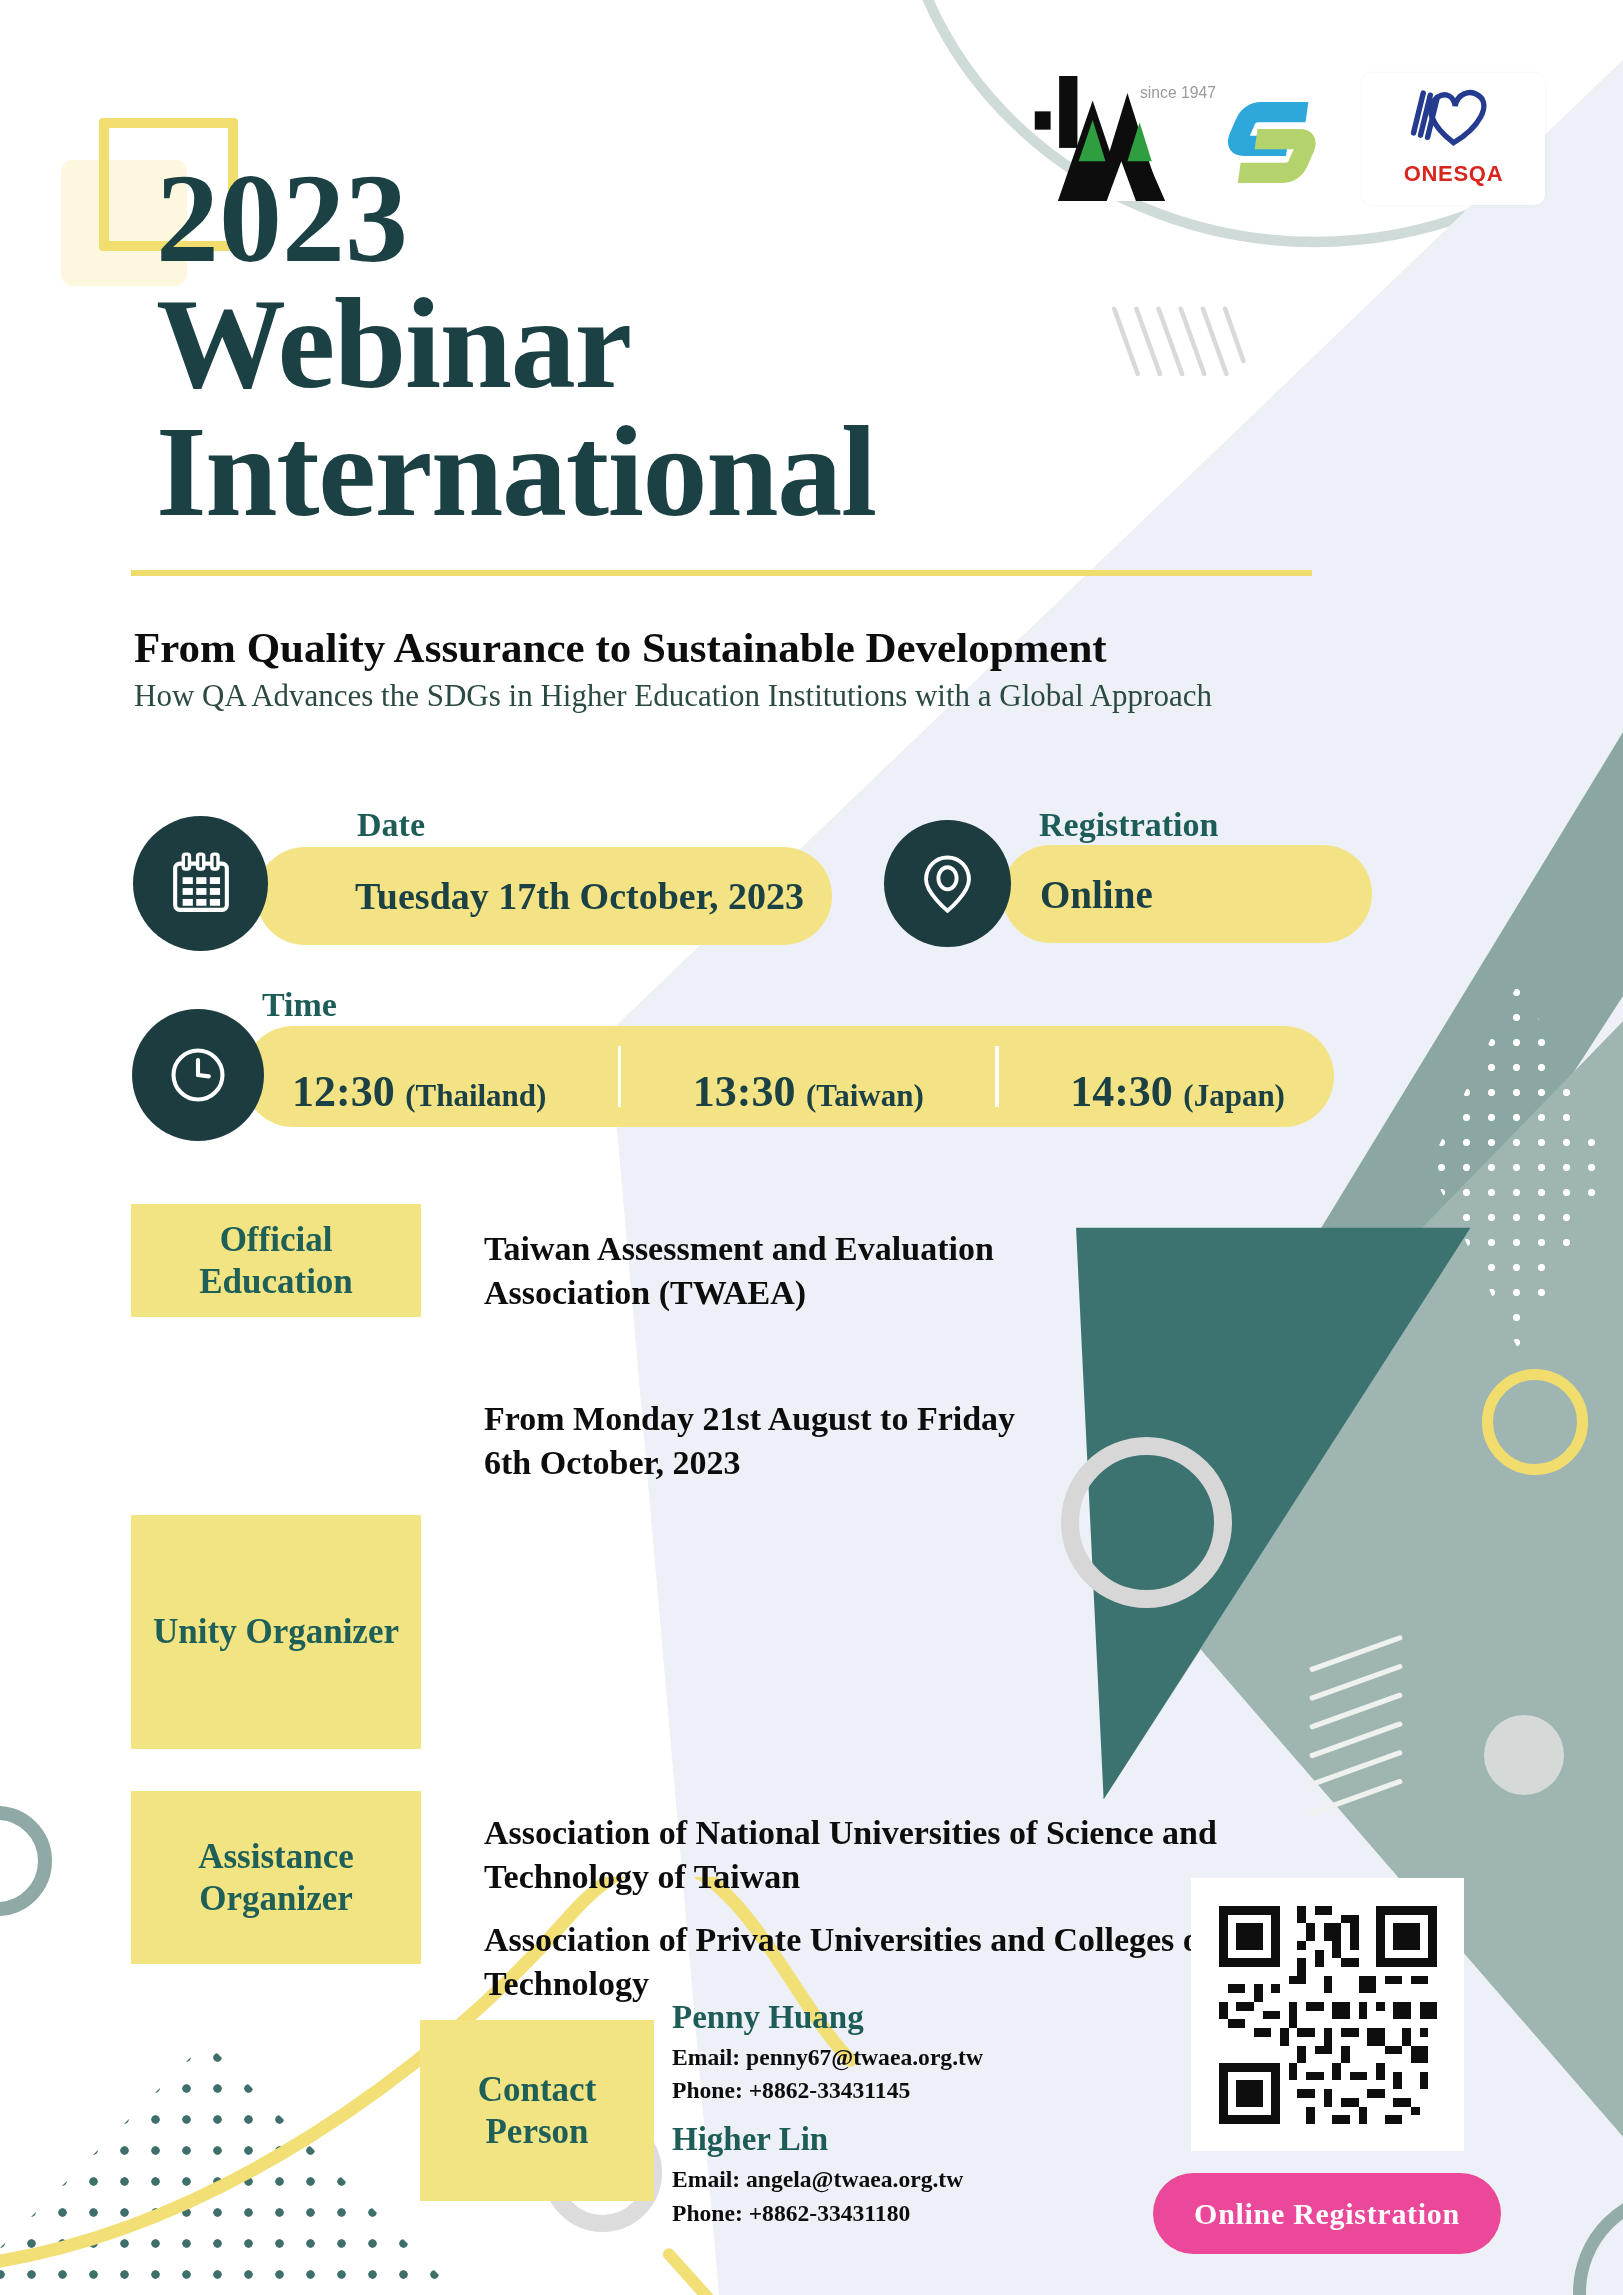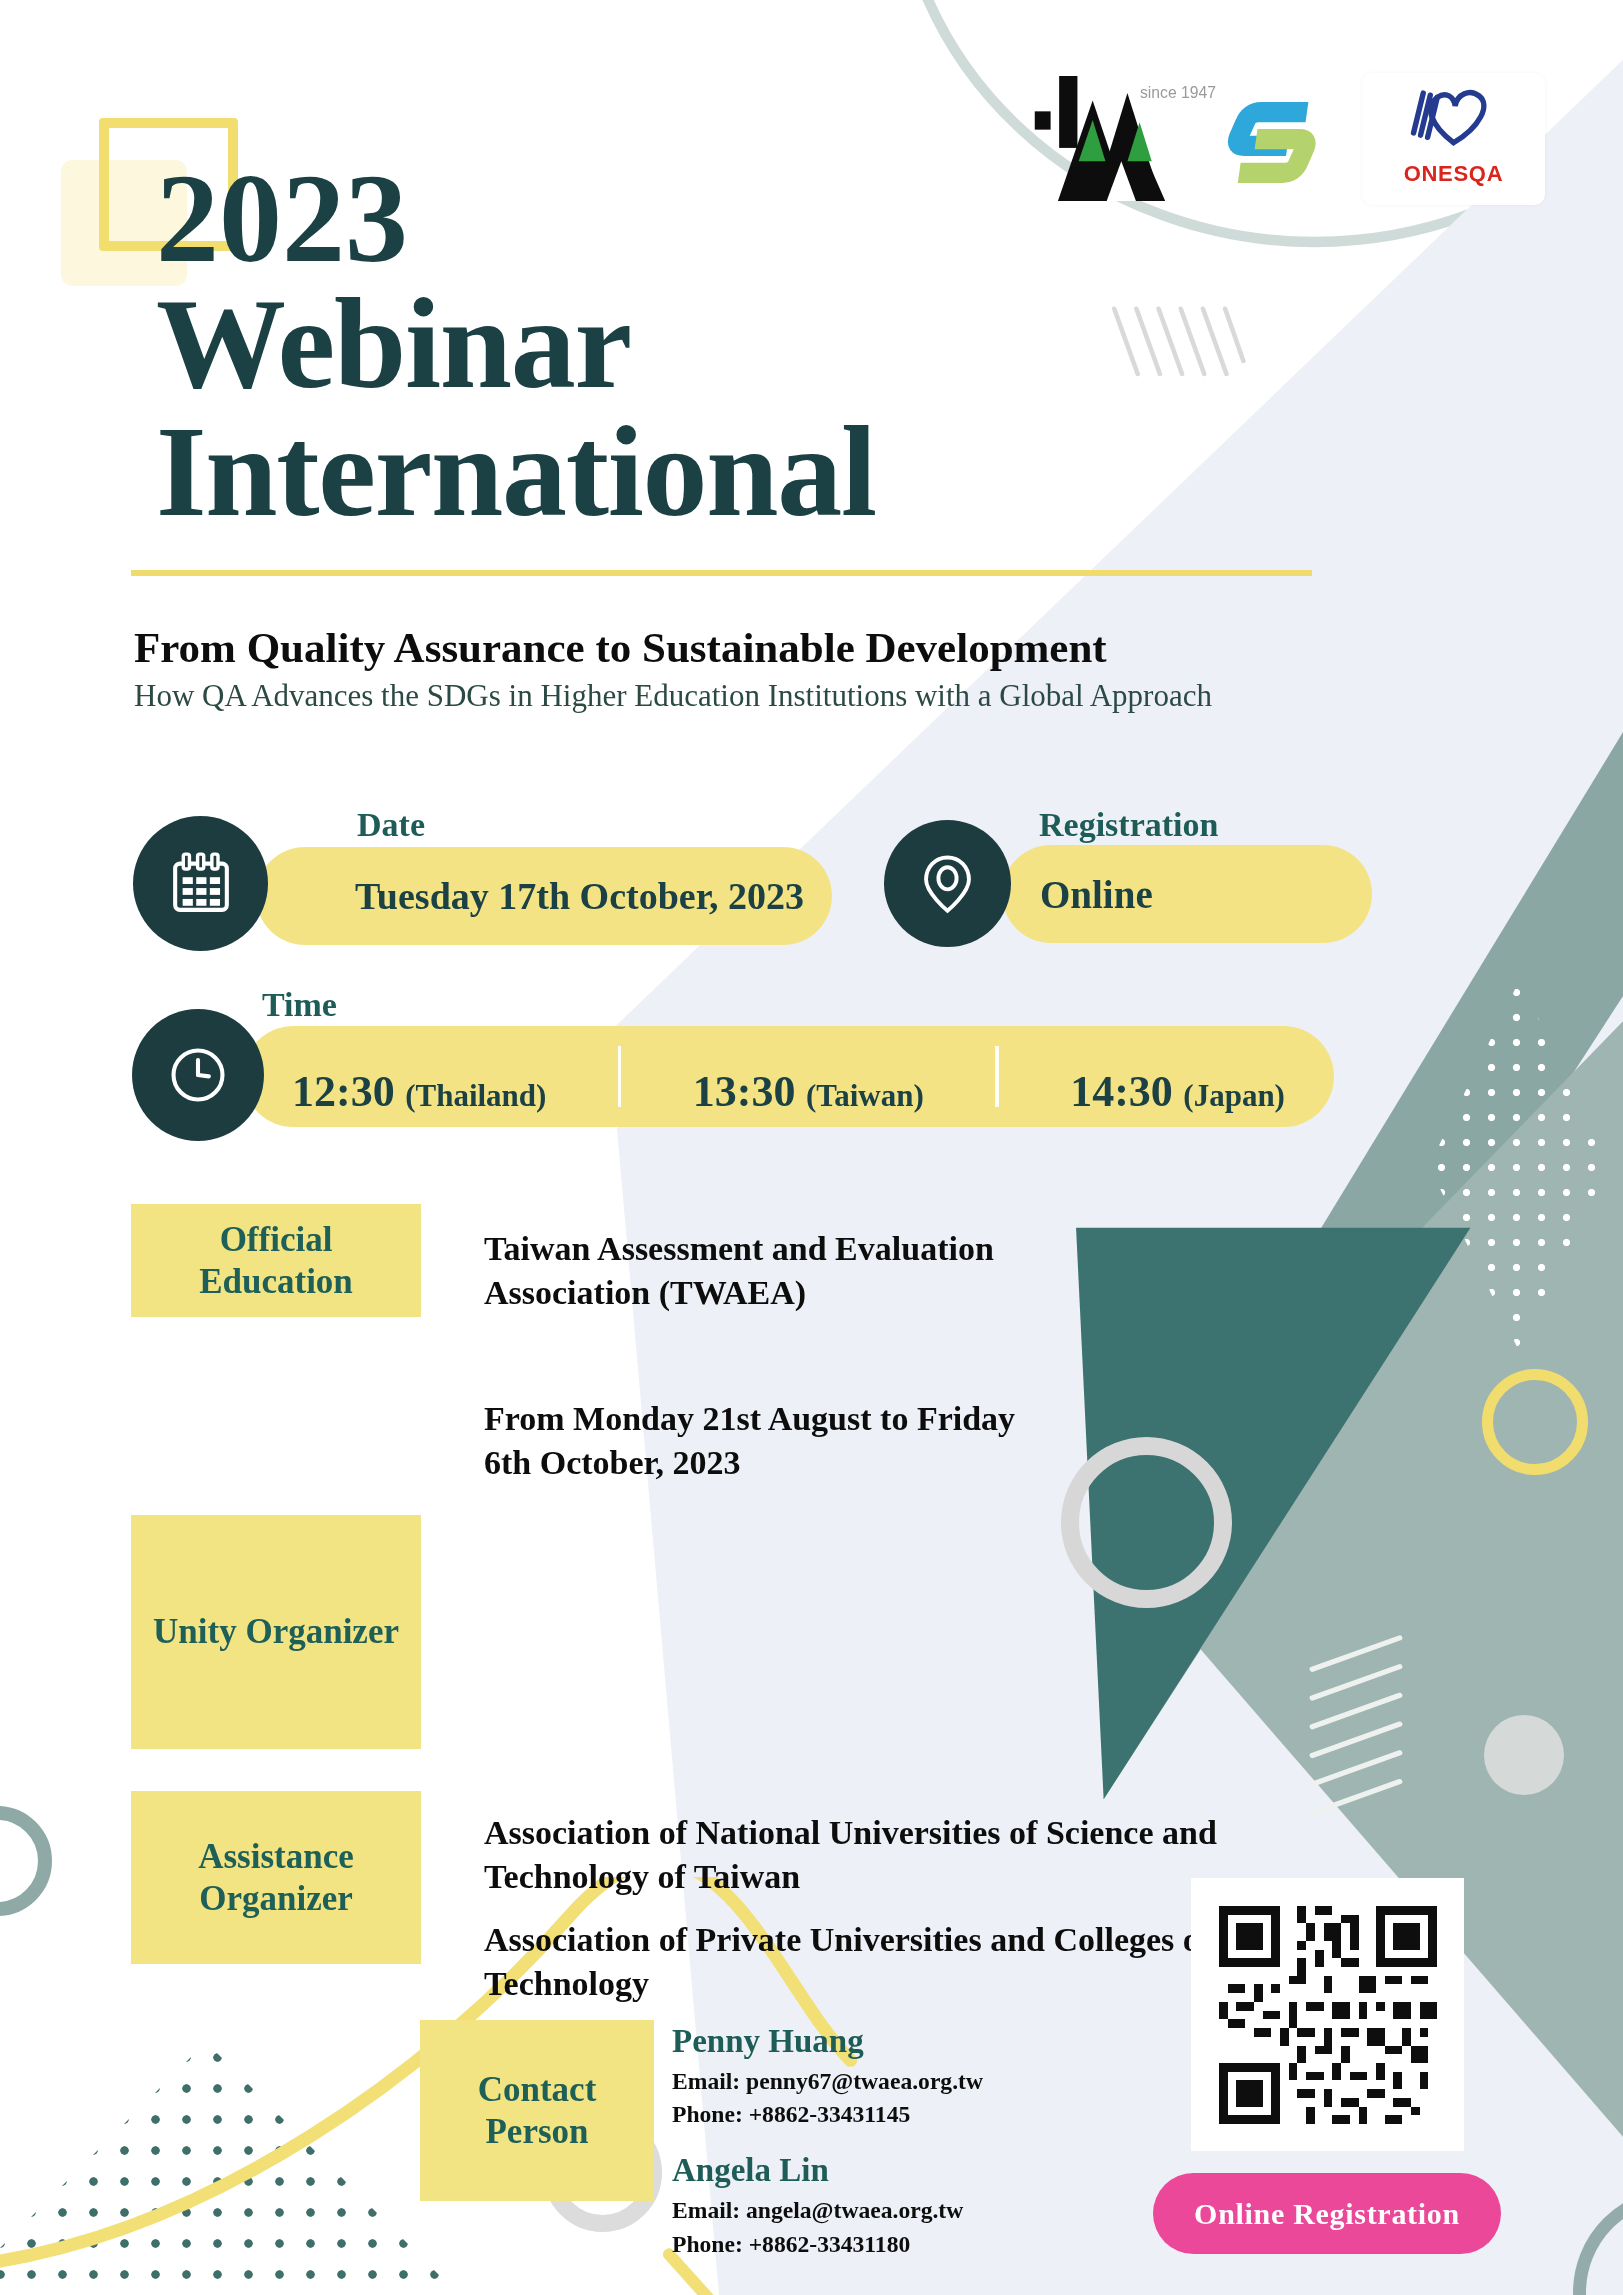--- a/index.html
+++ b/index.html
@@ -83,21 +83,21 @@
   #sec2-body{left:484px;top:1397px;width:543px;}
   #sec3-box{left:131px;top:1515px;width:290px;height:234px;}
   #sec3-body{left:484px;top:1533px;width:850px;}
   #sec4-box{left:131px;top:1791px;width:290px;height:173px;}
   #sec4-body{left:484px;top:1811px;width:850px;}
   
   #contact-box{left:420px;top:2020px;width:234px;height:181px;}
   #contact-people{position:absolute;left:672px;top:1999px;z-index:10;}
   .person-name{font-size:33px;font-weight:bold;color:#1d5c57;margin-bottom:7.9px;}
   .person-line{font-size:23.6px;font-weight:bold;color:#0d0d0d;margin-bottom:6.5px;}
-  .person{margin-bottom:17px;margin-top:24px;}
+  .person{margin-bottom:17px;}
   
   #qr-card{position:absolute;left:1191px;top:1878px;width:273px;height:273px;background:#ffffff;z-index:10;}
   #qr-card svg{position:absolute;left:27.5px;top:27.5px;width:218px;height:218px;}
   #reg-button{position:absolute;left:1153px;top:2173px;width:348px;height:81px;border-radius:41px;
     background:#ec4899;z-index:10;display:flex;align-items:center;justify-content:center;cursor:pointer;}
   #reg-button span{color:#ffffff;font-size:30px;font-weight:bold;letter-spacing:0.7px;}
 </style>
 </head>
 <body>
 
@@ -277,21 +277,21 @@
   <div class="sec-box" id="contact-box">
     <div class="sec-label">Contact Person</div>
   </div>
   <div id="contact-people">
     <div class="person">
       <div class="person-name">Penny Huang</div>
       <div class="person-line">Email: penny67@twaea.org.tw</div>
       <div class="person-line">Phone: +8862-33431145</div>
     </div>
     <div class="person">
-      <div class="person-name">Angela Lin</div>
+      <div class="person-name">Higher Lin</div>
       <div class="person-line">Email: angela@twaea.org.tw</div>
       <div class="person-line">Phone: +8862-33431180</div>
     </div>
   </div>
 
   <div id="qr-card">
     <svg viewBox="0 0 25 25" shape-rendering="crispEdges">
       <rect x="0" y="0" width="25" height="25" fill="#ffffff"></rect>
       <path fill="#0e0e0e" d="M0 0h7v7h-7z M18 0h7v7h-7z M0 18h7v7h-7z"></path>
       <path fill="#ffffff" d="M1 1h5v5h-5z M19 1h5v5h-5z M1 19h5v5h-5z"></path>

